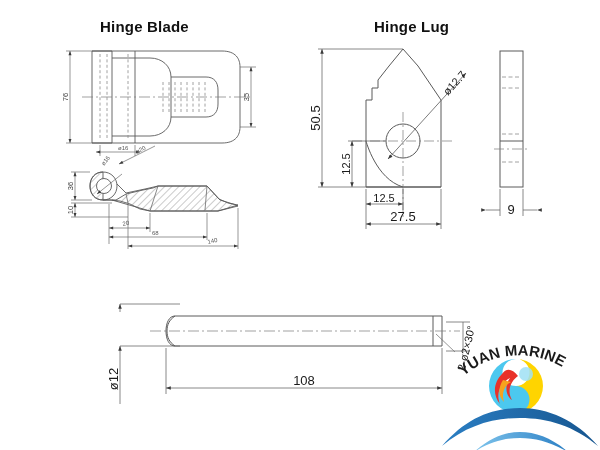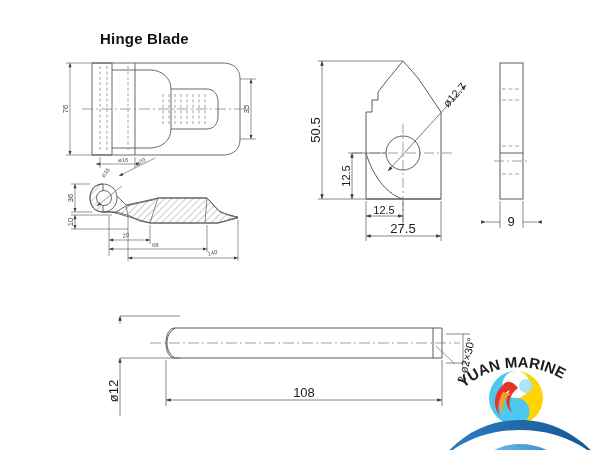--- a/index.html
+++ b/index.html
@@ -1,41 +1,42 @@
 <!DOCTYPE html>
 <html><head>
 <meta charset="utf-8">
 <style>
   html,body{margin:0;padding:0;}
   body{
     width:600px;height:450px;background:#ffffff;
     font-family:"Liberation Sans", sans-serif;
     overflow:hidden;position:relative;
   }
-  #sheet{position:absolute;left:0;top:16px;width:600px;height:381px;}
+  #sheet{position:absolute;left:0;top:4px;width:600px;height:381px;}
   .title{
     position:absolute;font-weight:bold;color:#111;
     font-size:15px;letter-spacing:.2px;white-space:nowrap;
   }
   #t-blade{left:100px;top:14px;}
   #t-lug{left:374px;top:14px;}
   #t-pin{left:249px;top:411px;}
   svg{position:absolute;left:0;top:0;}
   .dim{font-size:7.5px;fill:#3a3a3a;font-family:"Liberation Sans",sans-serif;}
   .dimbig{font-size:13px;fill:#1a1a1a;font-family:"Liberation Sans",sans-serif;}
   .dimmid{font-size:11px;fill:#1a1a1a;font-family:"Liberation Sans",sans-serif;}
   .dimsm{font-size:6px;fill:#5a5a5a;font-family:"Liberation Sans",sans-serif;}
   #wm{position:absolute;left:440px;top:330px;width:160px;height:120px;pointer-events:none;}
 </style>
 </head>
 <body>
 
 <div id="sheet">
 
   <div class="title" id="t-blade">Hinge Blade</div>
+  <div class="title" id="t-lug">Hinge Lug</div>
 
   <svg width="600" height="450" viewBox="0 0 600 450">
     <defs>
       <pattern id="hatch" width="5" height="5" patternTransform="rotate(45)" patternUnits="userSpaceOnUse">
         <line x1="0" y1="0" x2="0" y2="5" stroke="#6a6a6a" stroke-width="0.7"></line>
       </pattern>
       <marker id="ar" markerWidth="7" markerHeight="7" refX="6" refY="2.2" orient="auto">
           <path d="M0,0 L6,2.2 L0,4.4 z" fill="#3a3a3a"></path>
         </marker>
       <marker id="arr" markerWidth="7" markerHeight="7" refX="0" refY="2.2" orient="auto">

